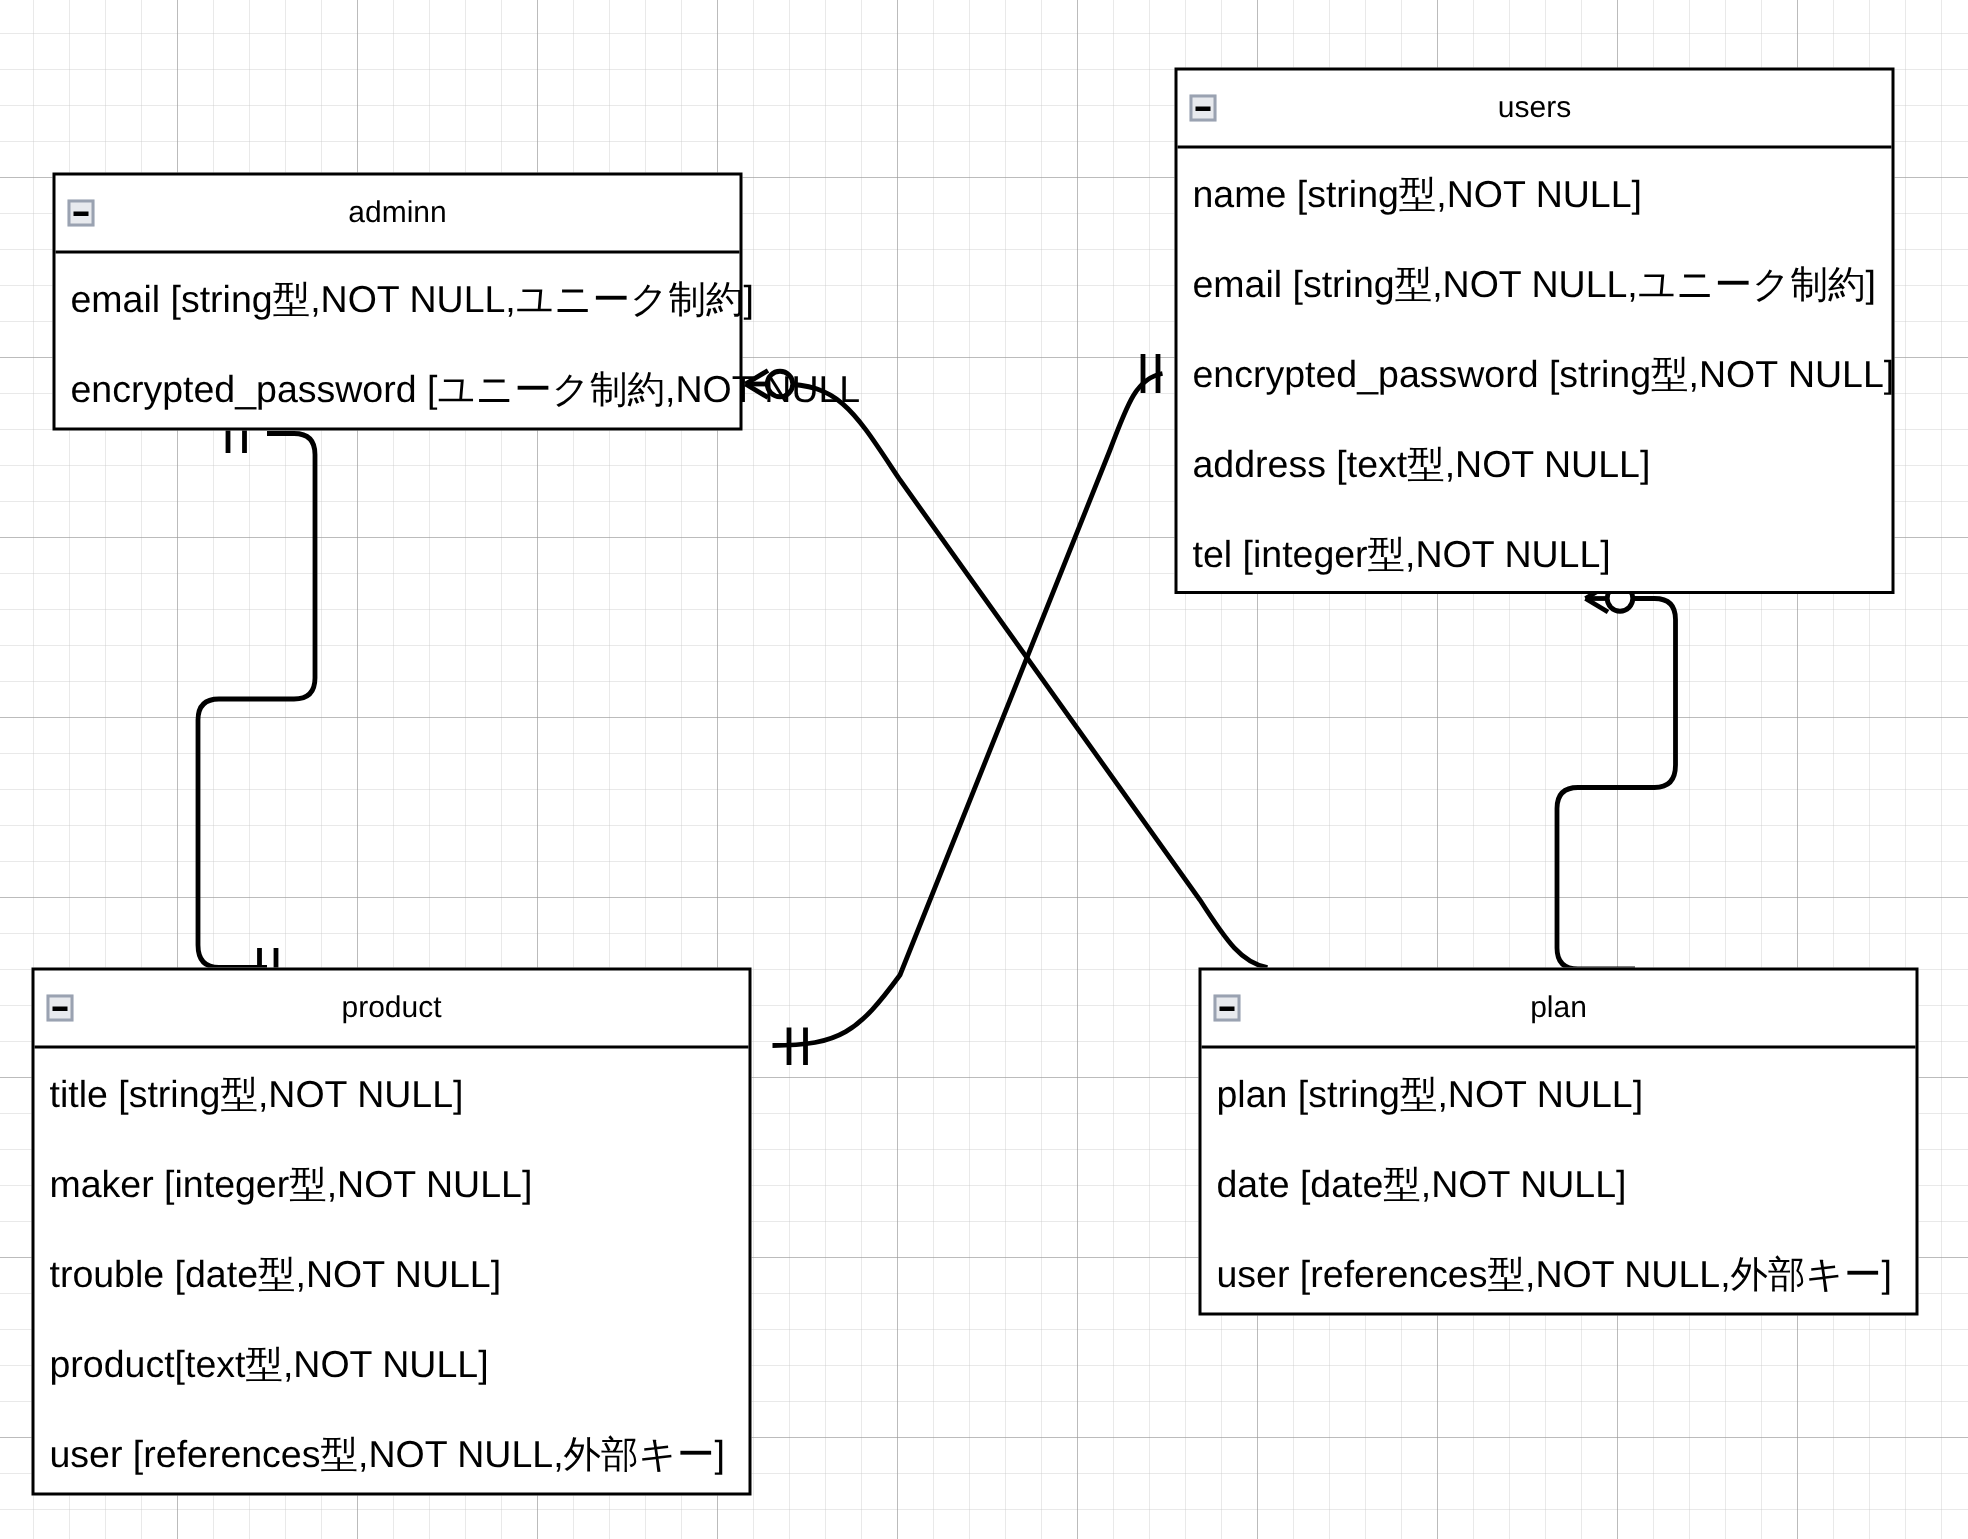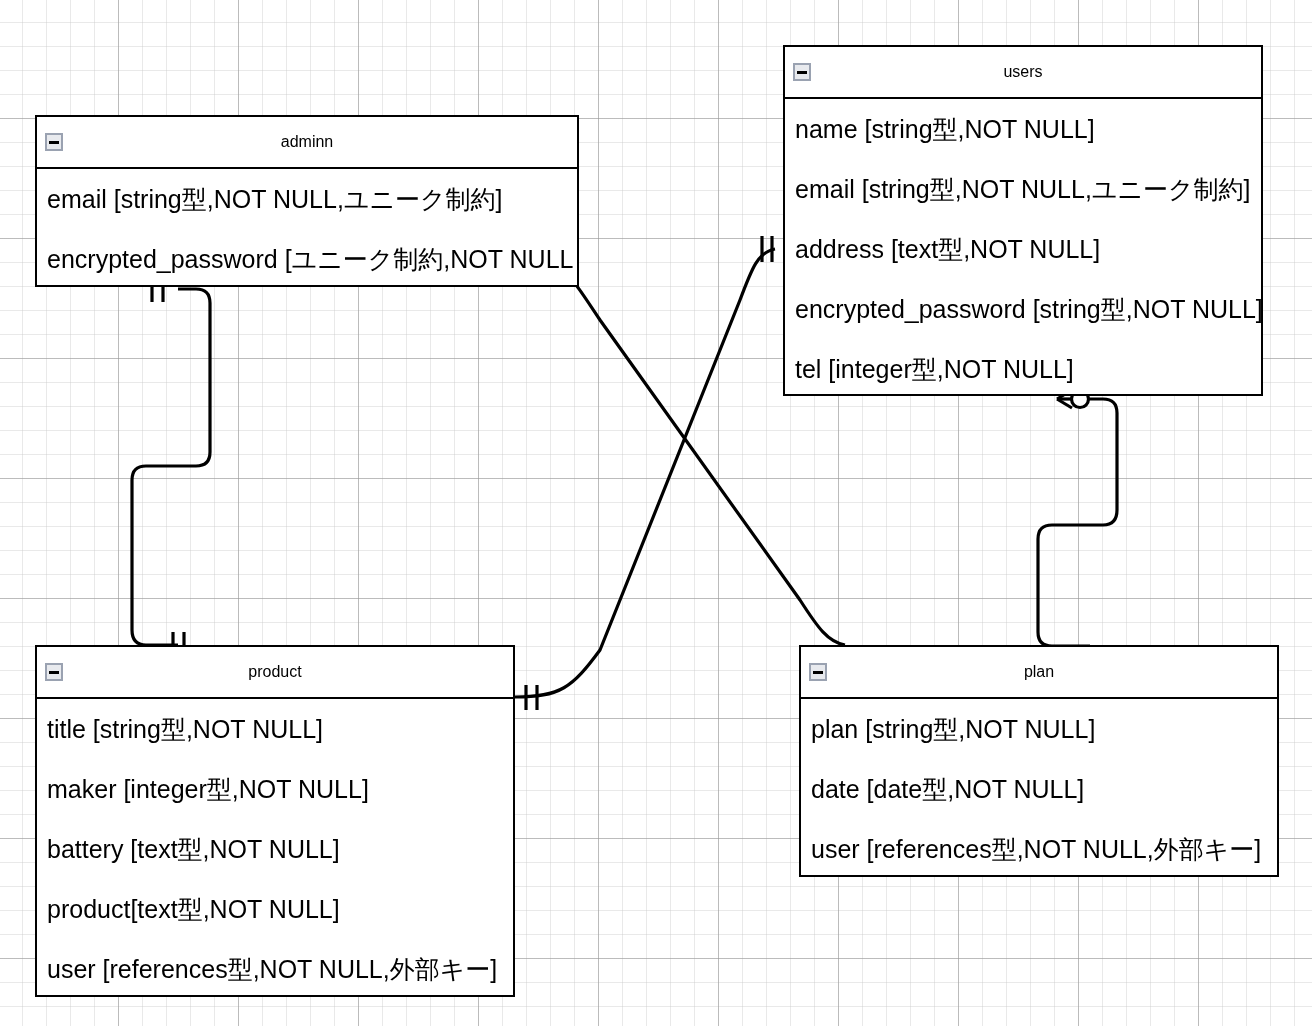--- a/index.html
+++ b/index.html
@@ -50,21 +50,21 @@
   .entity-header {
     position: relative;
     box-sizing: border-box;
     border-bottom: 2px solid #000000;
     height: 52px;
     display: flex;
     align-items: center;
     justify-content: center;
   }
   .entity-title {
-    font-size: 16px;
+    font-size: 20px;
     color: #000000;
     line-height: 1;
   }
   .collapse-icon {
     position: absolute;
     left: 8px;
     top: 50%;
     transform: translateY(-50%);
     width: 18px;
     height: 18px;
@@ -143,21 +143,21 @@
 
       <g>
         <path d="M 1057 399 L 1072 390"></path>
         <path d="M 1057 399 L 1072 408"></path>
         <path d="M 1057 399 L 1072 399"></path>
         <circle cx="1080" cy="399" r="8.5" fill="#ffffff"></circle>
       </g>
     </g>
   </svg>
 
-  <div class="entity" style="left:35px; top:115px; width:544px; height:172px;">
+  <div class="entity" style="left:35px; top:115px; width:460px; height:172px;">
     <div class="entity-header">
       <span class="collapse-icon">
           <i></i>
         </span>
       <span class="entity-title">adminn</span>
     </div>
     <div class="entity-body">
       <div class="attr-row">email [string型,NOT NULL,ユニーク制約]</div>
       <div class="attr-row">encrypted_password [ユニーク制約,NOT NULL</div>
     </div>
@@ -166,37 +166,37 @@
   <div class="entity" style="left:783px; top:45px; width:480px; height:351px;">
     <div class="entity-header">
       <span class="collapse-icon">
           <i></i>
         </span>
       <span class="entity-title">users</span>
     </div>
     <div class="entity-body">
       <div class="attr-row">name [string型,NOT NULL]</div>
       <div class="attr-row">email [string型,NOT NULL,ユニーク制約]</div>
+      <div class="attr-row">encrypted_password [string型,NOT NULL]</div>
       <div class="attr-row">address [text型,NOT NULL]</div>
-      <div class="attr-row">encrypted_password [string型,NOT NULL]</div>
       <div class="attr-row">tel [integer型,NOT NULL]</div>
     </div>
   </div>
 
-  <div class="entity" style="left:35px; top:645px; width:480px; height:352px;">
+  <div class="entity" style="left:21px; top:645px; width:480px; height:352px;">
     <div class="entity-header">
       <span class="collapse-icon">
           <i></i>
         </span>
       <span class="entity-title">product</span>
     </div>
     <div class="entity-body">
       <div class="attr-row">title [string型,NOT NULL]</div>
       <div class="attr-row">maker [integer型,NOT NULL]</div>
-      <div class="attr-row">battery [text型,NOT NULL]</div>
+      <div class="attr-row">trouble [date型,NOT NULL]</div>
       <div class="attr-row">product[text型,NOT NULL]</div>
       <div class="attr-row">user [references型,NOT NULL,外部キー]</div>
     </div>
   </div>
 
   <div class="entity" style="left:755px; top:645px; width:480px; height:232px;margin-left:44px;">
     <div class="entity-header">
       <span class="collapse-icon">
           <i></i>
         </span>

